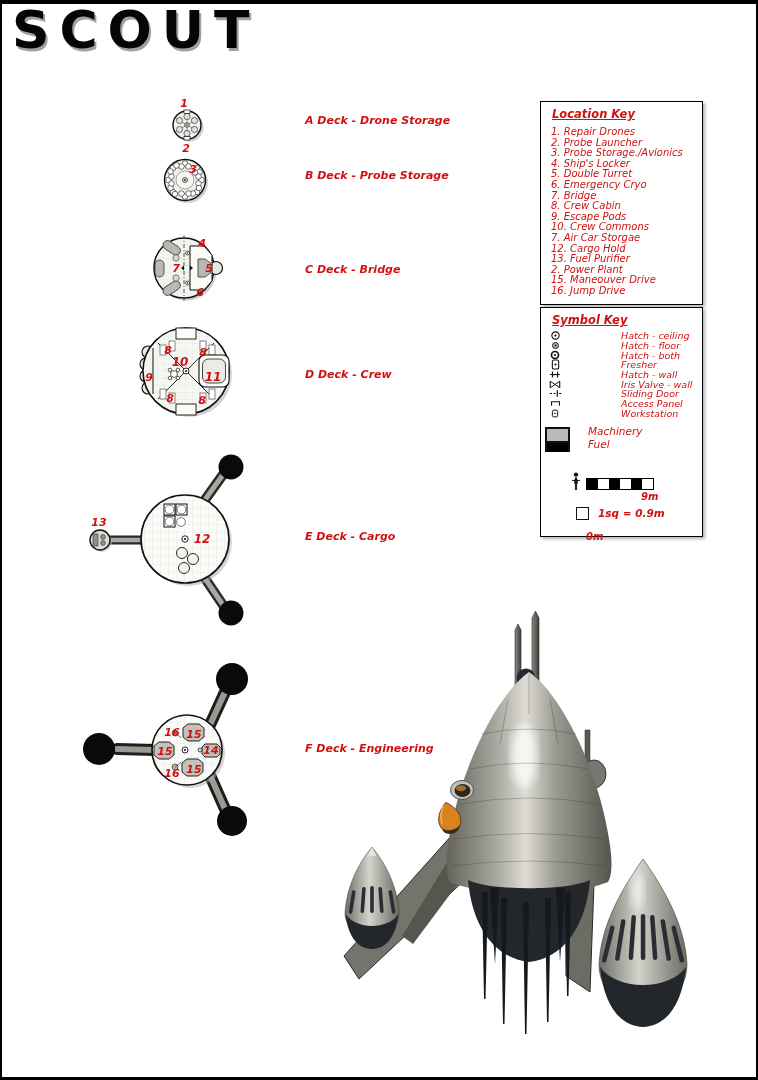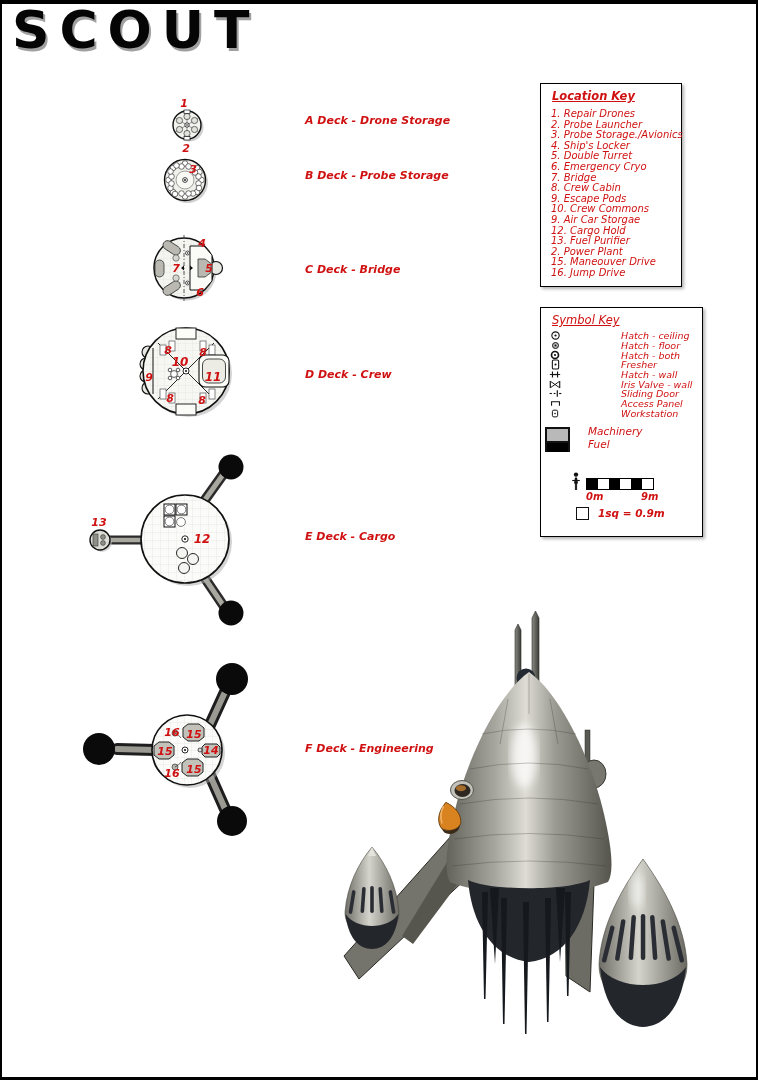--- a/index.html
+++ b/index.html
@@ -20,47 +20,47 @@
   .deck-label{
     position:absolute;left:303px;color:#d01111;
     font-weight:bold;font-style:italic;font-size:11px;white-space:nowrap;
   }
   .deck-svg{position:absolute;}
   .callout{font-family:"DejaVu Sans",sans-serif;font-weight:bold;font-style:italic;fill:#d01111;}
   .keybox{
     position:absolute;background:#fff;border:1px solid #000;
     box-shadow:2px 2px 3px rgba(0,0,0,0.30);box-sizing:border-box;
   }
-  .lockey{left:538px;top:79px;width:142px;height:204px;padding-left:32px;}
+  .lockey{left:538px;top:97px;width:163px;height:204px;padding-left:32px;}
   .symkey{left:538px;top:303px;width:163px;height:230px;}
   .key-title{
     margin:0;position:absolute;left:11px;top:5px;
     color:#d01111;font-size:11.5px;font-style:italic;font-weight:bold;
     text-decoration:underline;white-space:nowrap;
   }
-  .symkey .key-title{font-weight:normal;}
+  .symkey .key-title{font-weight:bold;}
   .lockey-items{position:absolute;left:10px;top:25px;}
   .lockey-item{
     color:#d01111;font-size:10px;font-style:italic;line-height:10.6px;white-space:nowrap;
   }
   .sym-rows{position:absolute;left:0;top:23px;width:163px;}
   .sym-row{display:flex;align-items:center;height:9.7px;}
   .sym-icon{width:14px;margin-left:7px;display:flex;justify-content:center;align-items:center;}
   .sym-label{
     position:absolute;left:44px;color:#d01111;font-size:9.5px;font-style:italic;white-space:nowrap;margin-left:36px;
   }
   .swatch{position:absolute;left:4px;top:119px;width:25px;height:25px;border:2px solid #111;box-sizing:border-box;}
   .swatch-top{height:12px;background:#b9b9b9;border-bottom:2px solid #111;}
   .swatch-bottom{height:9px;background:#000;}
   .swatch-labels{position:absolute;left:47px;top:117px;color:#d01111;font-size:10.5px;font-style:italic;line-height:13px;}
   .scale-person{position:absolute;left:30px;top:164px;}
   .scale-bar{position:absolute;left:45px;top:170px;width:66px;height:10px;border:1px solid #000;display:flex;box-sizing:content-box;}
   .scale-cell{flex:1;height:100%;}
   .scale-num{position:absolute;top:183px;color:#d01111;font-size:10px;font-style:italic;font-weight:bold;}
-  .scale-0{left:45px;} .scale-9{left:100px;}
+  .scale-0{left:45px;margin-top:40px;} .scale-9{left:100px;}
   .sq-box{position:absolute;left:35px;top:199px;width:13px;height:13px;border:1.5px solid #111;box-sizing:border-box;background:#fff;}
   .sq-note{position:absolute;left:57px;top:199px;color:#d01111;font-size:10.5px;font-style:italic;font-weight:bold;white-space:nowrap;}
   .ship{position:absolute;left:330px;top:600px;}
 </style>
 </head>
 <body>
 
 <div class="page">
 
   <h1 class="title">SCOUT</h1>
@@ -343,21 +343,21 @@
       <div class="lockey-item">1. Repair Drones</div>
       <div class="lockey-item">2. Probe Launcher</div>
       <div class="lockey-item">3. Probe Storage./Avionics</div>
       <div class="lockey-item">4. Ship's Locker</div>
       <div class="lockey-item">5. Double Turret</div>
       <div class="lockey-item">6. Emergency Cryo</div>
       <div class="lockey-item">7. Bridge</div>
       <div class="lockey-item">8. Crew Cabin</div>
       <div class="lockey-item">9. Escape Pods</div>
       <div class="lockey-item">10. Crew Commons</div>
-      <div class="lockey-item">9. Air Car Storgae</div>
+      <div class="lockey-item">7. Air Car Storgae</div>
       <div class="lockey-item">12. Cargo Hold</div>
       <div class="lockey-item">13. Fuel Purifier</div>
       <div class="lockey-item">2. Power Plant</div>
       <div class="lockey-item">15. Maneouver Drive</div>
       <div class="lockey-item">16. Jump Drive</div>
     </div>
   </div>
 
   <div class="keybox symkey">
     <div class="key-title">Symbol Key</div>

